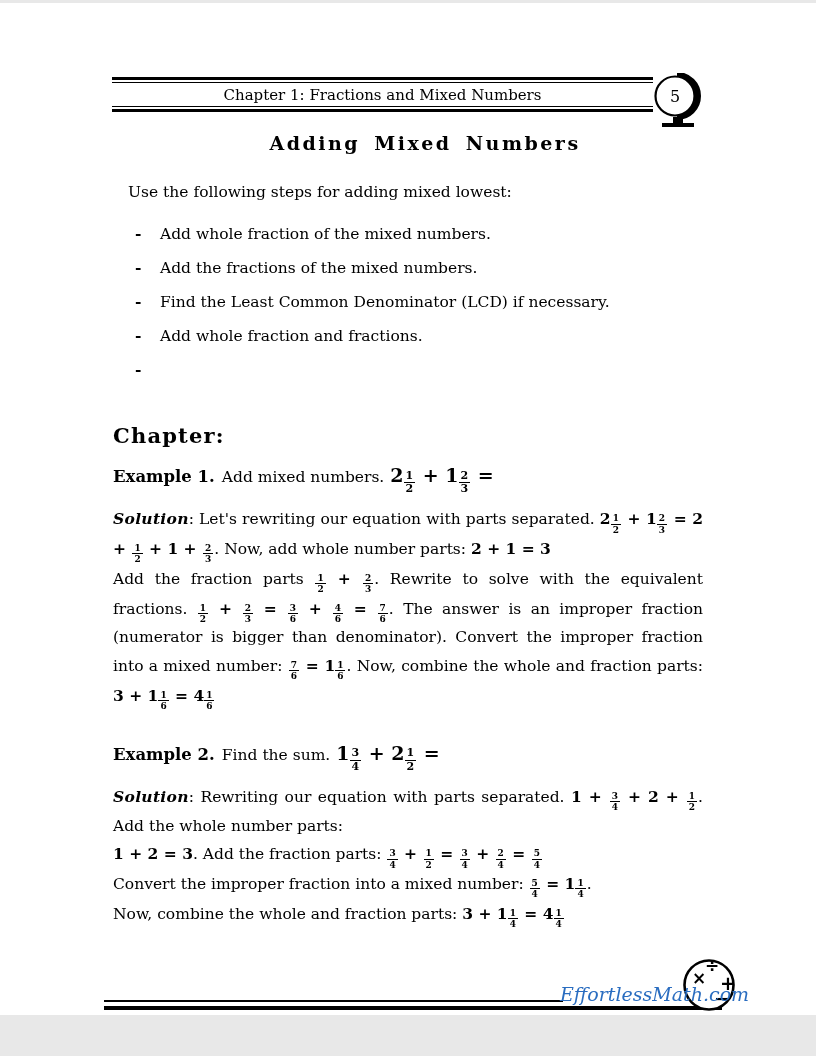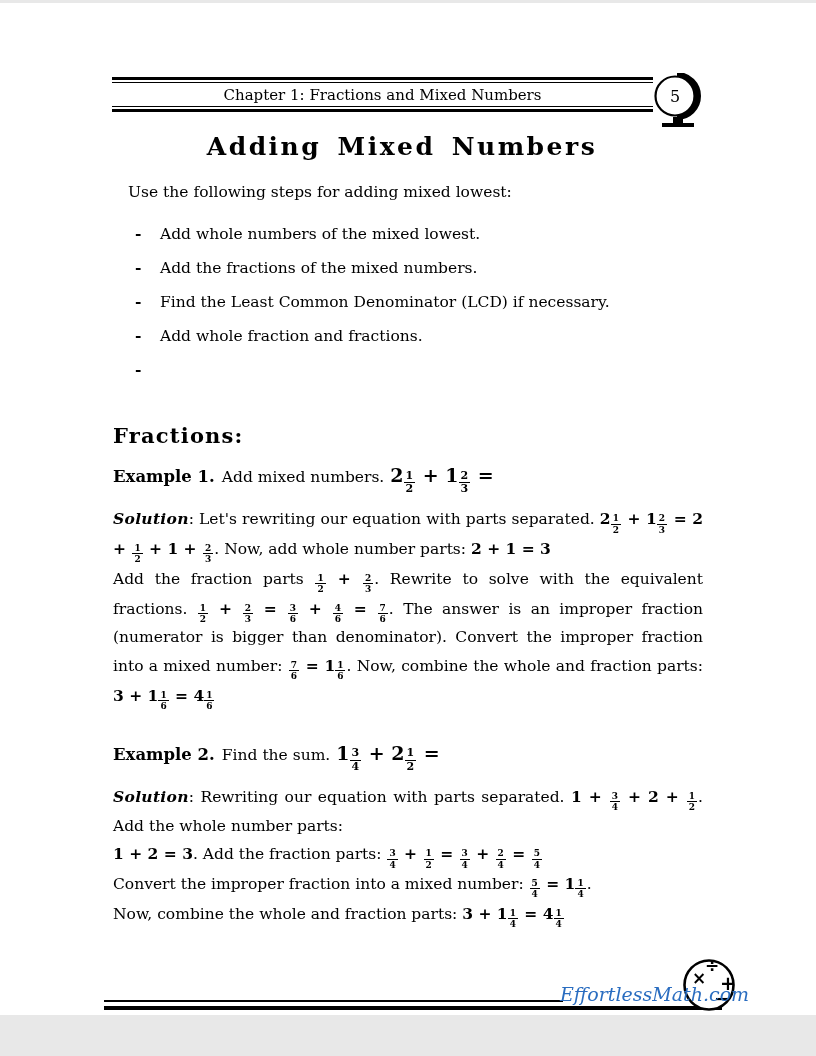--- a/index.html
+++ b/index.html
@@ -10,22 +10,22 @@
   
   .hdr{position:absolute;left:112px;top:74px;width:541px;}
   .rule-thick{height:3px;background:#000;}
   .rule-thin{height:1px;background:#000;}
   .hdr-gap{height:2px;}
   .hdr-chapter{text-align:center;font-size:15px;line-height:20px;padding:2px 0 1px 0;}
   .globe{position:absolute;left:651px;top:70px;width:54px;height:56px;}
   .globe svg text{font-family:"DejaVu Serif",serif;}
   
   .title{
-    position:absolute;left:107px;top:129px;width:590px;margin:0;
-    text-align:center;font-size:25px;font-weight:bold;letter-spacing:2.5px;word-spacing:5px;
+    position:absolute;left:130px;top:129px;width:590px;margin:0;
+    text-align:center;font-size:19px;font-weight:bold;letter-spacing:2.5px;word-spacing:5px;
   }
   
   .content{position:absolute;left:113px;top:178px;width:590px;font-size:15.5px;}
   .intro{margin:0 0 0 15px;line-height:22px;}
   .steps{margin:20px 0 0 22px;}
   .step{display:flex;margin-bottom:12px;line-height:22px;}
   .dash{font-weight:bold;width:25px;flex:none;}
   .examples-hd{margin:42px 0 0 0;font-size:21px;font-weight:bold;letter-spacing:1.2px;}
   .ex-head{margin:16px 0 0 0;font-size:15.5px;line-height:1.2;}
   .ex-head.ex2{margin-top:30px;}
@@ -80,40 +80,40 @@
 
   <h1 class="title">Adding Mixed Numbers</h1>
 
   <div class="content">
 
     <p class="intro">Use the following steps for adding mixed lowest:</p>
 
     <div class="steps">
       <div class="step">
         <span class="dash">-</span>
-        <span>Add whole numbers of the mixed lowest.</span>
+        <span>Add whole fraction of the mixed numbers.</span>
       </div>
       <div class="step">
         <span class="dash">-</span>
         <span>Add the fractions of the mixed numbers.</span>
       </div>
       <div class="step">
         <span class="dash">-</span>
         <span>Find the Least Common Denominator (LCD) if necessary.</span>
       </div>
       <div class="step">
         <span class="dash">-</span>
         <span>Add whole fraction and fractions.</span>
       </div>
       <div class="step">
         <span class="dash">-</span>
       </div>
     </div>
 
-    <h2 class="examples-hd">Fractions:</h2>
+    <h2 class="examples-hd">Chapter:</h2>
 
     <p class="ex-head">
       <span class="ex-label">Example 1.</span><span>Add mixed numbers.</span><span class="ex-eq"><span class="mix"><span class="mw">2</span><span class="frac"><span class="fn">1</span><span class="fd">2</span></span></span><span class="mt"> + </span><span class="mix"><span class="mw">1</span><span class="frac"><span class="fn">2</span><span class="fd">3</span></span></span><span class="mt"> =</span></span>
     </p>
     <p class="sol just first"><span class="sol-label">Solution</span>: Let's rewriting our equation with parts separated. <span class="mix"><span class="mw">2</span><span class="frac"><span class="fn">1</span><span class="fd">2</span></span></span><span class="mt"> + </span><span class="mix"><span class="mw">1</span><span class="frac"><span class="fn">2</span><span class="fd">3</span></span></span><span class="mt"> = 2 + </span><span class="frac"><span class="fn">1</span><span class="fd">2</span></span><span class="mt"> + 1 + </span><span class="frac"><span class="fn">2</span><span class="fd">3</span></span>. Now, add whole number parts:  <span class="mt">2 + 1 = 3</span></p>
     <p class="sol just">Add the fraction parts <span class="frac"><span class="fn">1</span><span class="fd">2</span></span><span class="mt"> + </span><span class="frac"><span class="fn">2</span><span class="fd">3</span></span>. Rewrite to solve with the equivalent fractions. <span class="frac"><span class="fn">1</span><span class="fd">2</span></span><span class="mt"> + </span><span class="frac"><span class="fn">2</span><span class="fd">3</span></span><span class="mt"> = </span><span class="frac"><span class="fn">3</span><span class="fd">6</span></span><span class="mt"> + </span><span class="frac"><span class="fn">4</span><span class="fd">6</span></span><span class="mt"> = </span><span class="frac"><span class="fn">7</span><span class="fd">6</span></span>. The answer is an improper fraction (numerator is bigger than denominator). Convert the improper fraction into a mixed number: <span class="frac"><span class="fn">7</span><span class="fd">6</span></span><span class="mt"> = </span><span class="mix"><span class="mw">1</span><span class="frac"><span class="fn">1</span><span class="fd">6</span></span></span>. Now, combine the whole and fraction parts: <span class="mt">3 + </span><span class="mix"><span class="mw">1</span><span class="frac"><span class="fn">1</span><span class="fd">6</span></span></span><span class="mt"> = </span><span class="mix"><span class="mw">4</span><span class="frac"><span class="fn">1</span><span class="fd">6</span></span></span></p>
 
     <p class="ex-head ex2">
       <span class="ex-label">Example 2.</span><span>Find the sum.</span><span class="ex-eq"><span class="mix"><span class="mw">1</span><span class="frac"><span class="fn">3</span><span class="fd">4</span></span></span><span class="mt"> + </span><span class="mix"><span class="mw">2</span><span class="frac"><span class="fn">1</span><span class="fd">2</span></span></span><span class="mt"> =</span></span>
     </p>

